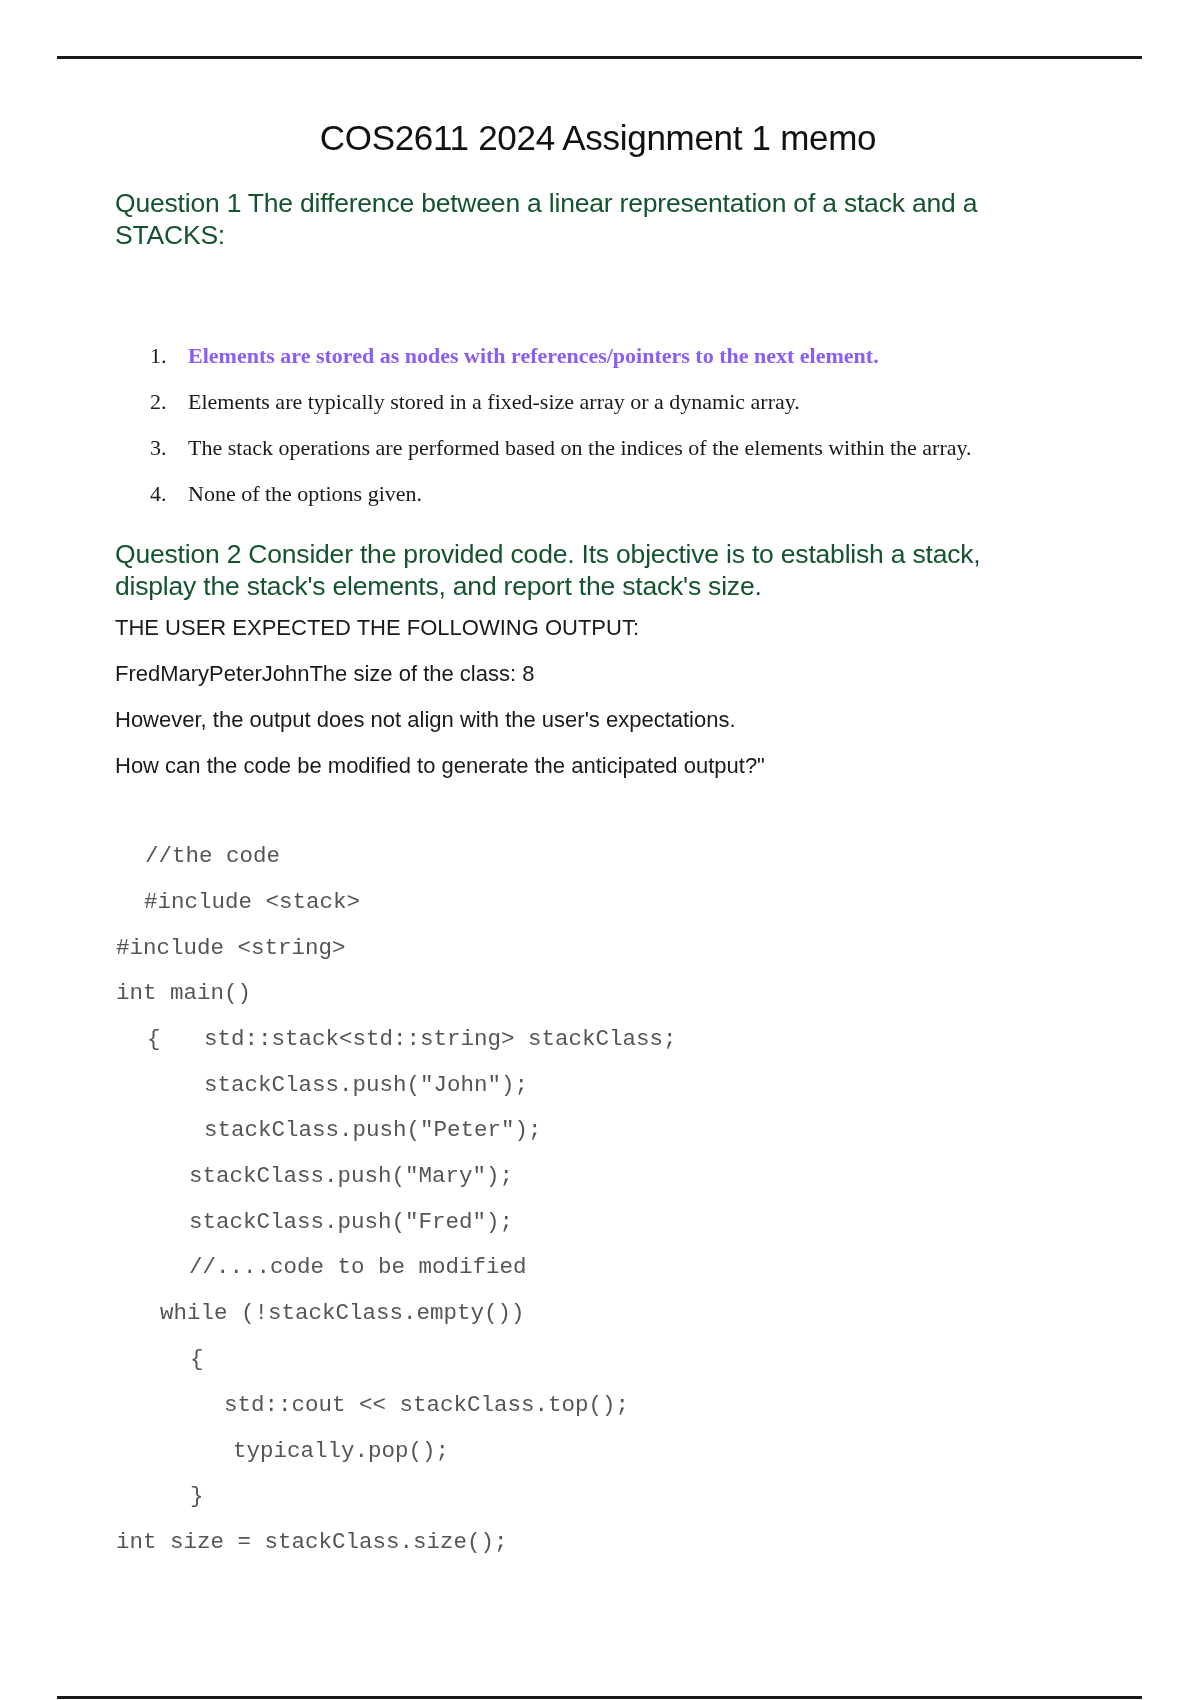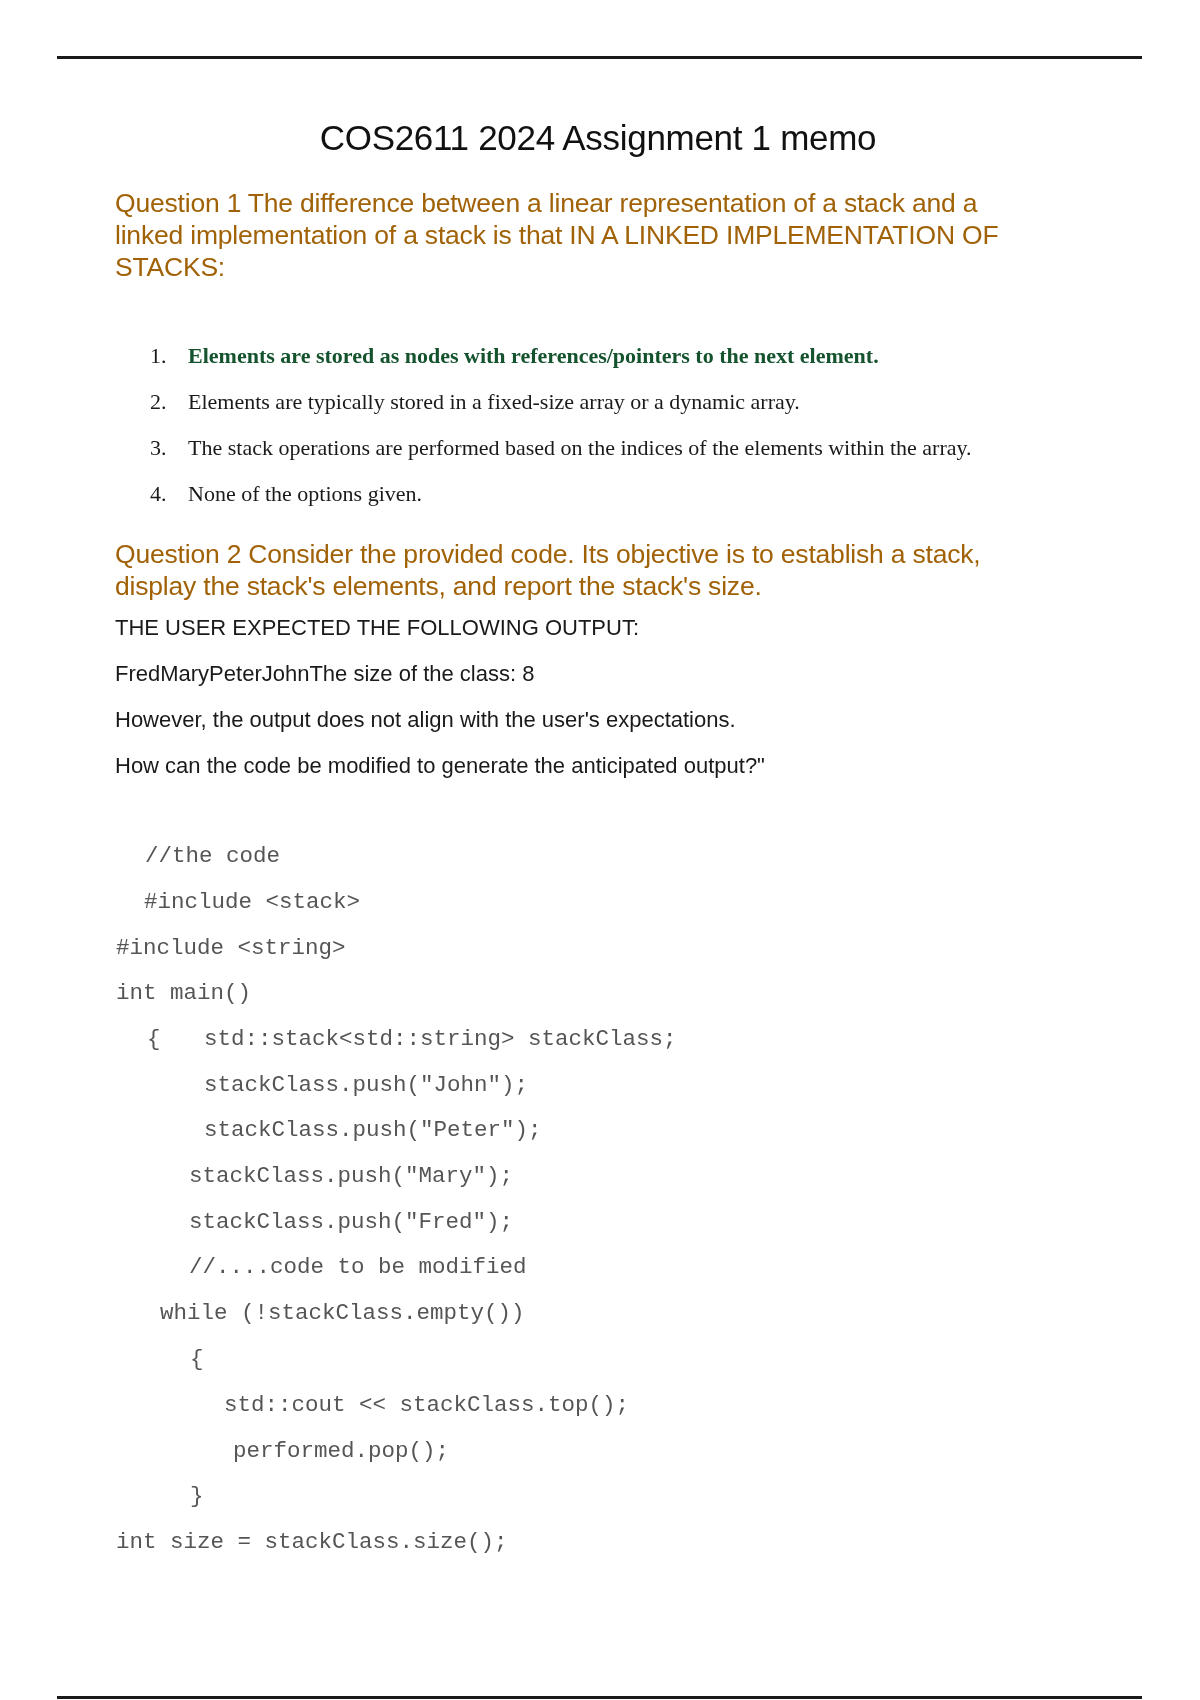--- a/index.html
+++ b/index.html
@@ -10,53 +10,52 @@
 
   .title {
     position: absolute; top: 118px; left: 0; width: 1196px; text-align: center;
     font-family: "Liberation Sans", sans-serif; font-size: 35px; color: #111;
     letter-spacing: -0.3px;
   }
 
   .q-heading {
     position: absolute; left: 115px; width: 980px;
     font-family: "Liberation Sans", sans-serif; font-size: 26.5px; line-height: 32px;
-    color: #a16207; letter-spacing: -0.2px;
+    color: #14532d; letter-spacing: -0.2px;
   }
   .q1 { top: 187px; }
   .q2 { top: 538px; }
 
   .options { position: absolute; left: 150px; top: 340px; margin: 0; padding: 0; list-style: none; }
   .options li {
     font-family: "Liberation Serif", serif; font-size: 22px; height: 46px; line-height: 32px;
     color: #1a1a1a; display: flex;
   }
   .options .num { width: 38px; display: inline-block; }
-  .options li.correct .txt { color: #14532d; font-weight: bold; text-align: right; }
+  .options li.correct .txt { color: #8b5cf6; font-weight: bold; text-align: right; }
 
   .para {
     position: absolute; left: 115px; font-family: Liberation Sans, sans-serif; font-size: 22px;
     color: #1a1a1a; line-height: 30px; white-space: nowrap;
   }
 
   .code {
     position: absolute; font-family: "Liberation Mono", monospace; font-size: 22.5px;
     color: #555; line-height: 30px; white-space: pre;
   }
 </style>
 </head>
 <body>
 
 <div class="rule top"></div>
 
 <div class="title">COS2611 2024 Assignment 1 memo</div>
 
 <div class="q-heading q1">
   <div>Question 1 The difference between a linear representation of a stack and a</div>
-  <div>linked implementation of a stack is that IN A LINKED IMPLEMENTATION OF</div>
   <div>STACKS:</div>
 </div>
 
 <ol class="options">
   <li class="correct">
     <span class="num">1.</span>
     <span class="txt">Elements are stored as nodes with references/pointers to the next element.</span>
   </li>
   <li>
     <span class="num">2.</span>
@@ -90,18 +89,18 @@
   <div class="code" style="left:147px; top:1024px;">{</div>
   <div class="code" style="left:204px; top:1024px;">std::stack&lt;std::string&gt; stackClass;</div>
   <div class="code" style="left:204px; top:1070px;">stackClass.push("John");</div>
   <div class="code" style="left:204px; top:1115px;">stackClass.push("Peter");</div>
   <div class="code" style="left:189px; top:1161px;">stackClass.push("Mary");</div>
   <div class="code" style="left:189px; top:1207px;">stackClass.push("Fred");</div>
   <div class="code" style="left:189px; top:1252px;">//....code to be modified</div>
   <div class="code" style="left:160px; top:1298px;">while (!stackClass.empty())</div>
   <div class="code" style="left:190px; top:1344px;">{</div>
   <div class="code" style="left:224px; top:1390px;">std::cout &lt;&lt; stackClass.top();</div>
-  <div class="code" style="left:233px; top:1436px;">performed.pop();</div>
+  <div class="code" style="left:233px; top:1436px;">typically.pop();</div>
   <div class="code" style="left:190px; top:1481px;">}</div>
   <div class="code" style="left:116px; top:1527px;">int size = stackClass.size();</div>
 </div>
 
 <div class="rule bottom"></div>
 
 </body></html>

